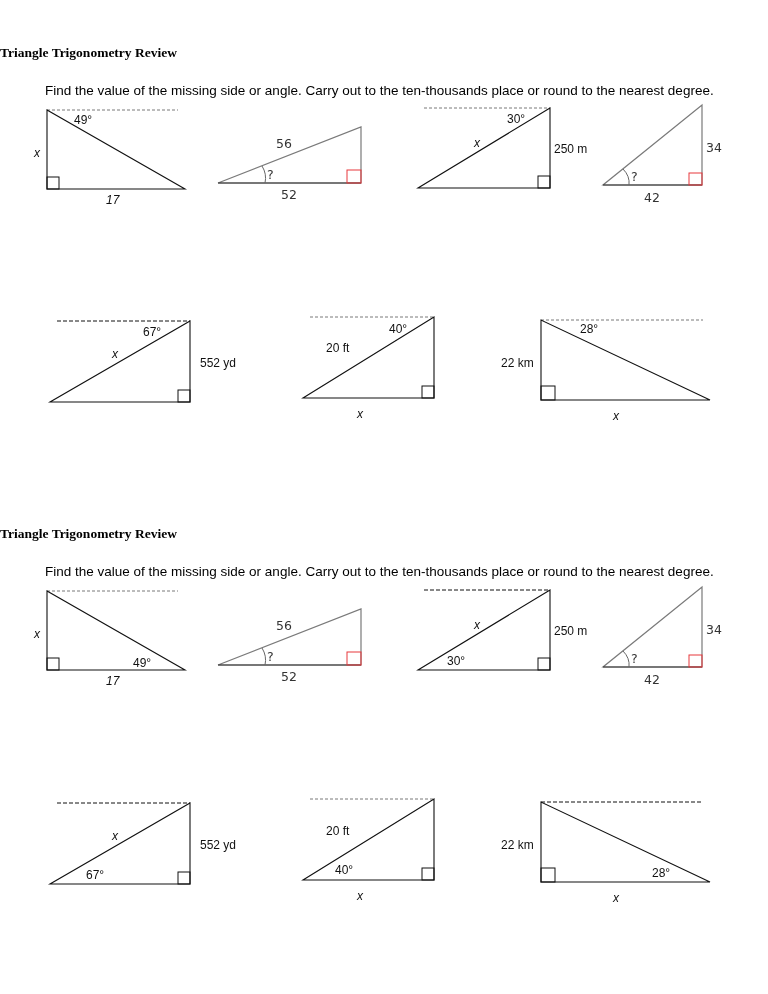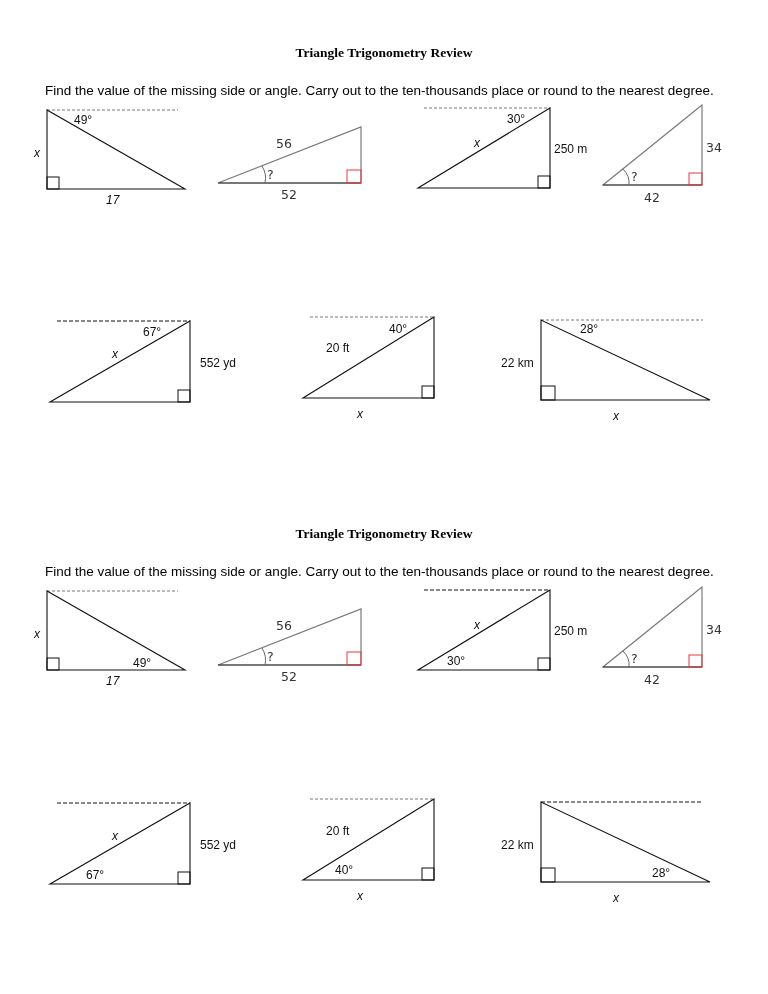--- a/index.html
+++ b/index.html
@@ -1,18 +1,18 @@
 <!DOCTYPE html>
 <html><head>
 <meta charset="utf-8">
 <style>
   html, body { margin: 0; padding: 0; background: #ffffff; }
   body { width: 768px; height: 994px; position: relative; overflow: hidden; font-family: "Liberation Serif", serif; color: #000; }
   .worksheet { position: absolute; left: 0; width: 768px; height: 481px; }
-  .ws-title { position: absolute; left: 0; width: 768px; top: 45px; text-align: center; font-weight: bold; font-size: 13.5px; font-family: "Liberation Serif", serif; }
+  .ws-title { position: absolute; left: 0; width: 768px; top: 45px; text-align: left; font-weight: bold; font-size: 13.5px; font-family: "Liberation Serif", serif; }
   .ws-instr { position: absolute; left: 45px; top: 83px; font-size: 13.5px; font-family: Liberation Sans, sans-serif; white-space: nowrap; }
   svg.figs { position: absolute; left: 0; top: 0; width: 768px; height: 481px; overflow: visible; }
   .lbl { font-family: "Liberation Sans", sans-serif; font-size: 12px; fill: #111; }
   .lbl-it { font-style: italic; }
   .lbl-g { font-family: "DejaVu Sans", sans-serif; font-size: 12.5px; fill: #333; }
 </style>
 </head>
 <body>
 
 <div class="worksheet" style="top:0px;">

